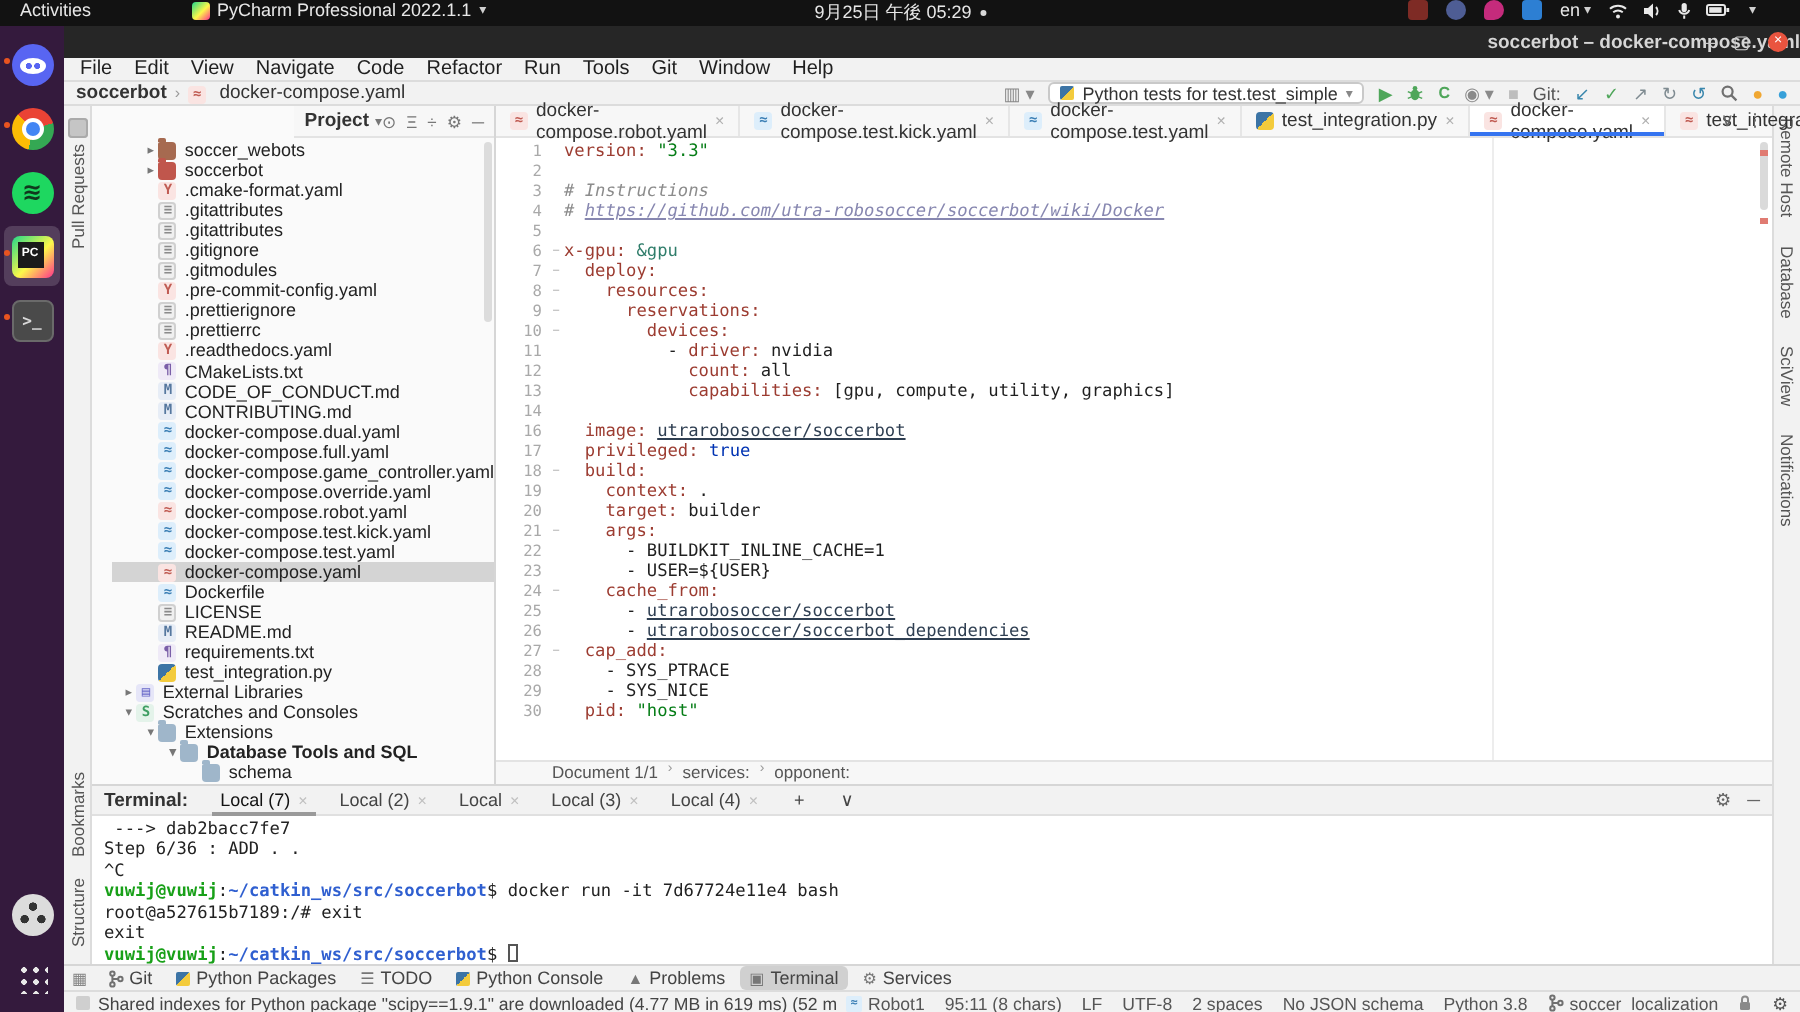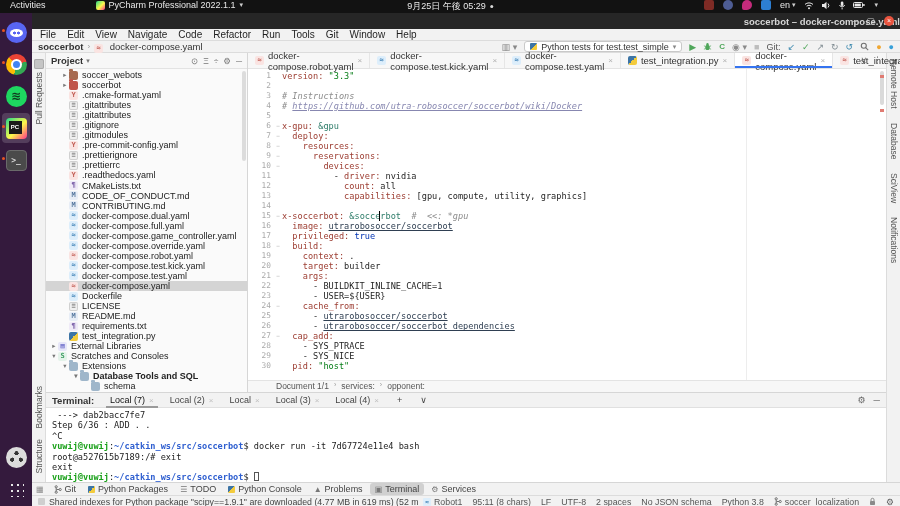--- a/index.html
+++ b/index.html
@@ -77,21 +77,21 @@
   .vlabel{writing-mode:vertical-rl;font-size:8.5px;color:#555;white-space:nowrap;}
   .vlabel.up{transform:rotate(180deg);}
   .stripicon{width:10px;height:10px;border-radius:2px;background:#dadada;margin:3px 0;flex:none;}
   .stripicon.pressed{background:#c5c5c5;box-shadow:inset 0 0 0 1px #aaa;}
   .lstrip .grow{flex:1;}
 
   .centercol{flex:1;display:flex;flex-direction:column;min-width:0;}
   .mainrow{display:flex;height:339px;flex:none;min-width:0;}
 
   
-  .projcol{width:202px;flex:none;border-right:1px solid #d6d6d6;background:#fafafa;display:flex;flex-direction:column;}
+  .projcol{width:202px;flex:none;border-right:1px solid #d6d6d6;background:#fafafa;display:flex;flex-direction:column;align-items:flex-end;}
   .projhead{height:16px;flex:none;display:flex;align-items:center;padding:0 5px;border-bottom:1px solid #e3e3e3;background:#f7f7f7;}
   .projhead .ph-title{font-size:9.5px;color:#333;font-weight:bold;}
   .projhead .ph-icons{margin-left:auto;display:flex;gap:5px;color:#777;font-size:8.5px;}
   .tree{flex:1;overflow:hidden;padding-top:1px;position:relative;}
   .trow{height:10.05px;display:flex;align-items:center;font-size:9px;color:#222;white-space:nowrap;}
   .trow.sel{background:#d4d4d4;}
   .tarrow{width:8px;flex:none;font-size:6.5px;color:#777;text-align:center;}
   .fi{display:inline-block;width:9px;height:9px;border-radius:2px;margin-right:4px;flex:none;
     font:700 7px/9px "DejaVu Sans Mono",monospace;text-align:center;}
   .fi-docker{background:#ddeefb;color:#3b7fb5;}
@@ -564,21 +564,20 @@
                   <div class="ed-line"><span class="gut">5</span><span class="fold"></span><span class="codecell"></span></div>
                   <div class="ed-line"><span class="gut">6</span><span class="fold">−</span><span class="codecell"><span class="tk-key">x-gpu:</span><span class="tk-plain"> </span><span class="tk-anchor">&amp;gpu</span></span></div>
                   <div class="ed-line"><span class="gut">7</span><span class="fold">−</span><span class="codecell"><span class="tk-plain">  </span><span class="tk-key">deploy:</span></span></div>
                   <div class="ed-line"><span class="gut">8</span><span class="fold">−</span><span class="codecell"><span class="tk-plain">    </span><span class="tk-key">resources:</span></span></div>
                   <div class="ed-line"><span class="gut">9</span><span class="fold">−</span><span class="codecell"><span class="tk-plain">      </span><span class="tk-key">reservations:</span></span></div>
                   <div class="ed-line"><span class="gut">10</span><span class="fold">−</span><span class="codecell"><span class="tk-plain">        </span><span class="tk-key">devices:</span></span></div>
                   <div class="ed-line"><span class="gut">11</span><span class="fold"></span><span class="codecell"><span class="tk-plain">          - </span><span class="tk-key">driver:</span><span class="tk-plain"> nvidia</span></span></div>
                   <div class="ed-line"><span class="gut">12</span><span class="fold"></span><span class="codecell"><span class="tk-plain">            </span><span class="tk-key">count:</span><span class="tk-plain"> all</span></span></div>
                   <div class="ed-line"><span class="gut">13</span><span class="fold"></span><span class="codecell"><span class="tk-plain">            </span><span class="tk-key">capabilities:</span><span class="tk-plain"> [gpu, compute, utility, graphics]</span></span></div>
                   <div class="ed-line"><span class="gut">14</span><span class="fold"></span><span class="codecell"></span></div>
-                  <div class="ed-line"><span class="gut">15</span><span class="fold">−</span><span class="codecell"><span class="tk-key">x-soccerbot:</span><span class="tk-plain"> </span><span class="tk-anchor">&amp;socce</span><span class="tk-caret"></span><span class="tk-anchor">rbot</span><span class="tk-plain">  </span><span class="tk-comment">#  &lt;&lt;: *gpu</span></span></div>
                   <div class="ed-line"><span class="gut">16</span><span class="fold"></span><span class="codecell"><span class="tk-plain">  </span><span class="tk-key">image:</span><span class="tk-plain"> </span><span class="tk-ulink">utrarobosoccer/soccerbot</span></span></div>
                   <div class="ed-line"><span class="gut">17</span><span class="fold"></span><span class="codecell"><span class="tk-plain">  </span><span class="tk-key">privileged:</span><span class="tk-plain"> </span><span class="tk-kw">true</span></span></div>
                   <div class="ed-line"><span class="gut">18</span><span class="fold">−</span><span class="codecell"><span class="tk-plain">  </span><span class="tk-key">build:</span></span></div>
                   <div class="ed-line"><span class="gut">19</span><span class="fold"></span><span class="codecell"><span class="tk-plain">    </span><span class="tk-key">context:</span><span class="tk-plain"> .</span></span></div>
                   <div class="ed-line"><span class="gut">20</span><span class="fold"></span><span class="codecell"><span class="tk-plain">    </span><span class="tk-key">target:</span><span class="tk-plain"> builder</span></span></div>
                   <div class="ed-line"><span class="gut">21</span><span class="fold">−</span><span class="codecell"><span class="tk-plain">    </span><span class="tk-key">args:</span></span></div>
                   <div class="ed-line"><span class="gut">22</span><span class="fold"></span><span class="codecell"><span class="tk-plain">      - BUILDKIT_INLINE_CACHE=1</span></span></div>
                   <div class="ed-line"><span class="gut">23</span><span class="fold"></span><span class="codecell"><span class="tk-plain">      - USER=${USER}</span></span></div>
                   <div class="ed-line"><span class="gut">24</span><span class="fold">−</span><span class="codecell"><span class="tk-plain">    </span><span class="tk-key">cache_from:</span></span></div>
                   <div class="ed-line"><span class="gut">25</span><span class="fold"></span><span class="codecell"><span class="tk-plain">      - </span><span class="tk-ulink">utrarobosoccer/soccerbot</span></span></div>

